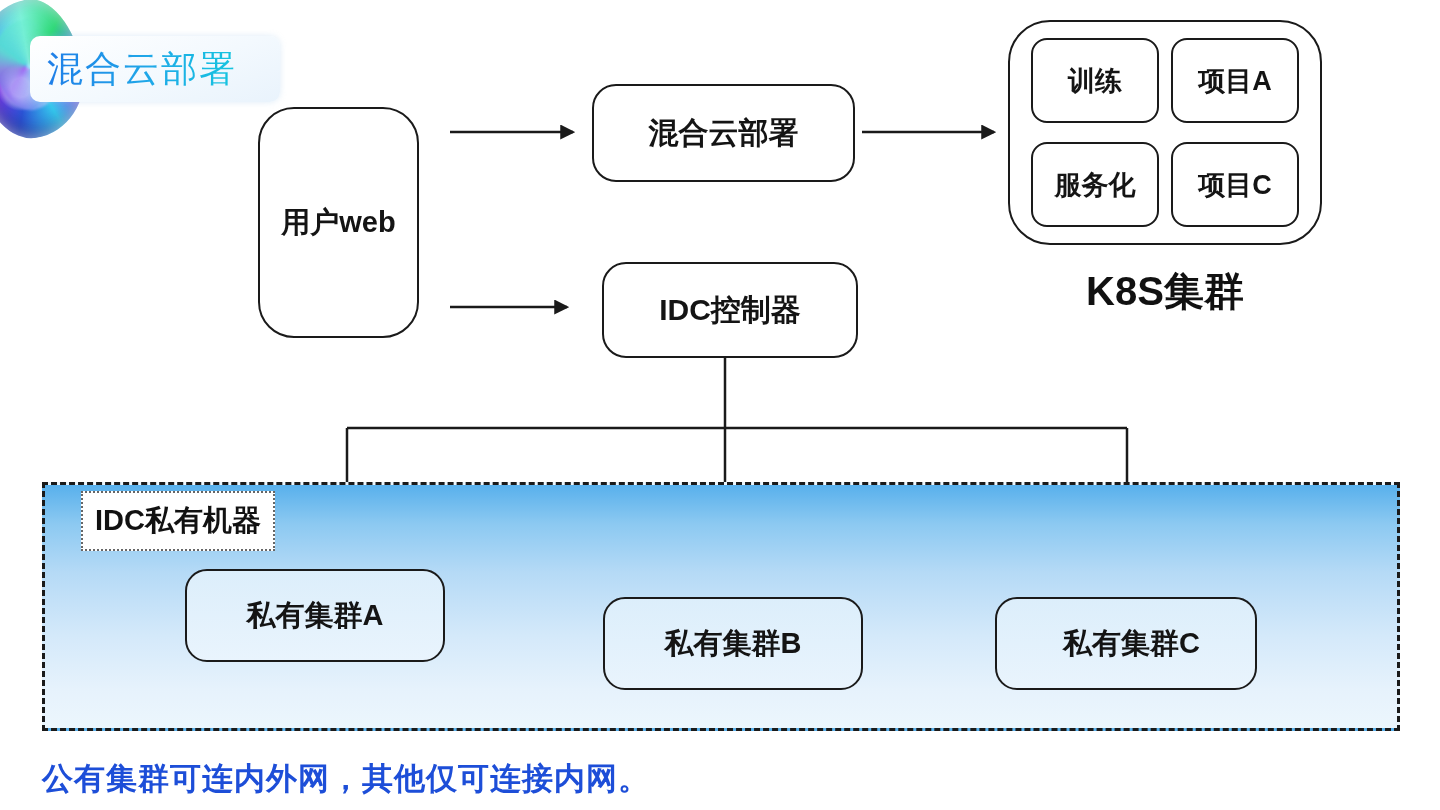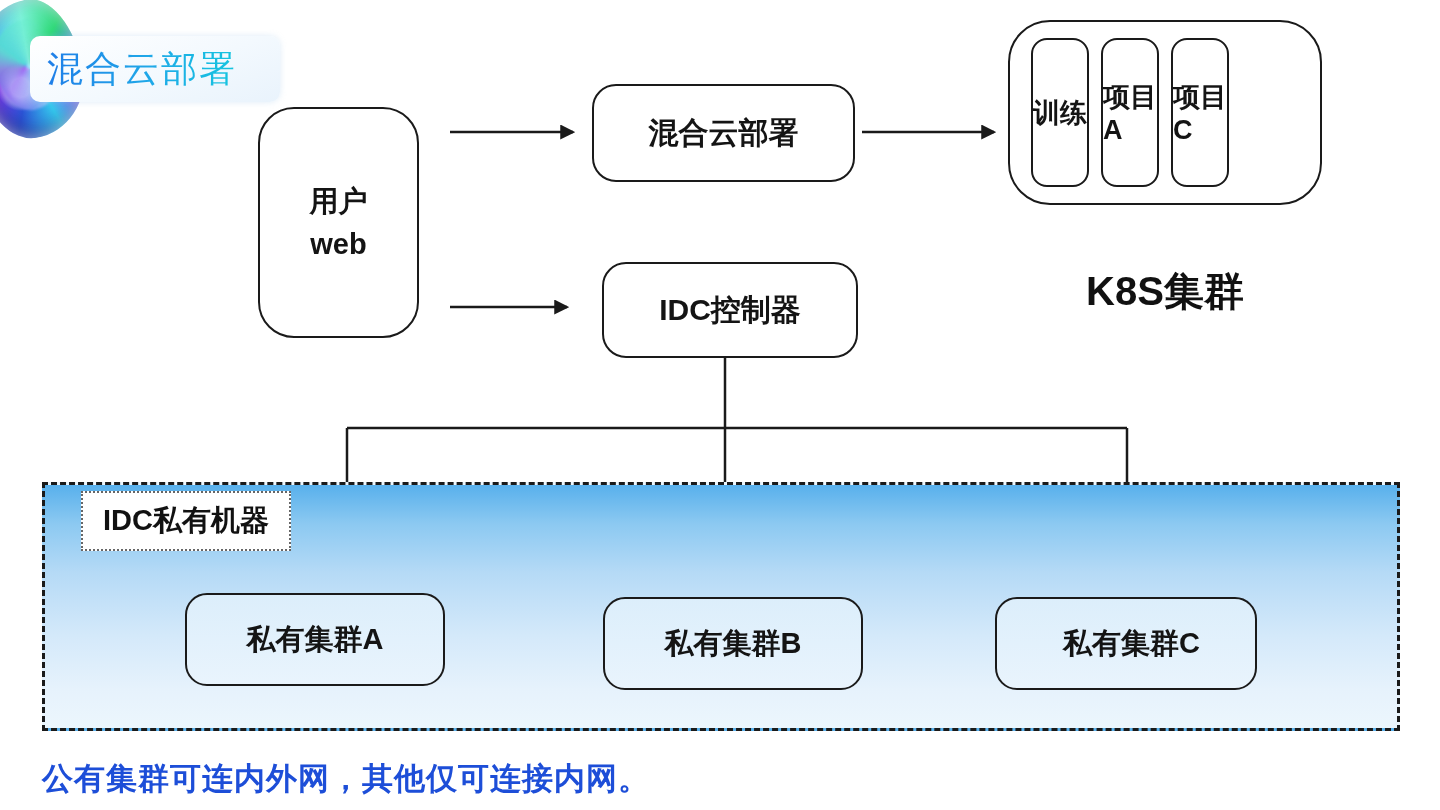--- a/index.html
+++ b/index.html
@@ -33,47 +33,47 @@
   .title-text{display:block;line-height:66px;font-size:36px;font-weight:500;
         letter-spacing:2px;color:#18a6e2;
         background:linear-gradient(90deg,#1f7ee8 0%,#1fa9e8 45%,#0fd3da 100%);
         -webkit-background-clip:text;background-clip:text;margin-left:17px;-webkit-text-fill-color:transparent;}
 
   
   .node{position:absolute;background:#ffffff;border:2.5px solid #1a1a1a;box-sizing:border-box;
         display:flex;align-items:center;justify-content:center;text-align:center;
         font-weight:700;color:#141414;}
   .node-user{left:258px;top:107px;width:161px;height:231px;border-radius:36px;
-        font-size:29px;line-height:1.45;flex-direction:column;}
+        font-size:29px;line-height:1.45;flex-direction:row;}
   .node-cloud{left:592px;top:84px;width:263px;height:98px;border-radius:24px;font-size:30px;}
   .node-idcc{left:602px;top:262px;width:256px;height:96px;border-radius:24px;font-size:30px;}
 
   
-  .k8s-box{position:absolute;left:1008px;top:20px;width:314px;height:185px;border-radius:42px;
+  .k8s-box{position:absolute;left:1008px;top:20px;width:314px;height:225px;border-radius:42px;
         background:#fff;border:2.5px solid #1a1a1a;box-sizing:border-box;
-        display:grid;grid-template-columns:1fr 1fr 1fr 1fr;gap:19px 12px;padding:16px 21px;}
+        display:grid;grid-template-columns:1fr 1fr;gap:19px 12px;padding:16px 21px;}
   .k8s-item{background:#fff;border:2.5px solid #1a1a1a;border-radius:16px;box-sizing:border-box;
         display:flex;align-items:center;justify-content:center;
         font-size:27px;font-weight:700;color:#141414;}
   .k8s-label{position:absolute;left:1008px;top:264px;width:314px;text-align:center;
         font-size:40px;font-weight:800;color:#111;}
 
   
   .idc-zone{position:absolute;left:42px;top:482px;width:1358px;height:249px;box-sizing:border-box;
         border:3px dashed #1a1a1a;
         background:linear-gradient(180deg,#58b0ec 0%,#8cc9f1 16%,#b5daf6 36%,
                    #d4e9fa 62%,#e6f2fc 84%,#ecf6fd 100%);}
-  .idc-zone-label{position:absolute;left:36px;top:6px;padding:8px 20px;background:#ffffff;
+  .idc-zone-label{position:absolute;left:36px;top:6px;padding:8px 12px;background:#ffffff;
         border:2px dotted #666;font-size:29px;font-weight:800;color:#111;}
 
   .cluster{position:absolute;width:260px;height:93px;border:2.5px solid #1a1a1a;border-radius:22px;
         box-sizing:border-box;background:linear-gradient(180deg,#dceefb 0%,#e9f4fd 100%);
         display:flex;align-items:center;justify-content:center;
         font-size:29px;font-weight:700;color:#141414;}
-  .cluster-a{left:185px;top:593px;}
+  .cluster-a{left:185px;top:569px;}
   .cluster-b{left:593px;top:597px;margin-left:10px;}
   .cluster-c{left:995px;top:597px;width:262px;padding-left:11px;}
 
   
   .footnote{position:absolute;left:42px;top:758px;font-family:Liberation Sans, sans-serif;
         font-size:31px;font-weight:700;color:#1d4ed8;letter-spacing:1px;}
 </style>
 </head>
 <body>
 
@@ -106,20 +106,21 @@
     <span>用户</span>
     <span>web</span>
   </div>
 
   <div class="node node-cloud">混合云部署</div>
   <div class="node node-idcc">IDC控制器</div>
 
   <div class="k8s-box">
     <div class="k8s-item">训练</div>
     <div class="k8s-item">项目A</div>
+    <div class="k8s-item">服务化</div>
     <div class="k8s-item">项目C</div>
   </div>
   <div class="k8s-label">K8S集群</div>
 
   <div class="idc-zone">
     <div class="idc-zone-label">IDC私有机器</div>
   </div>
   <div class="cluster cluster-a">私有集群A</div>
   <div class="cluster cluster-b">私有集群B</div>
   <div class="cluster cluster-c">私有集群C</div>

